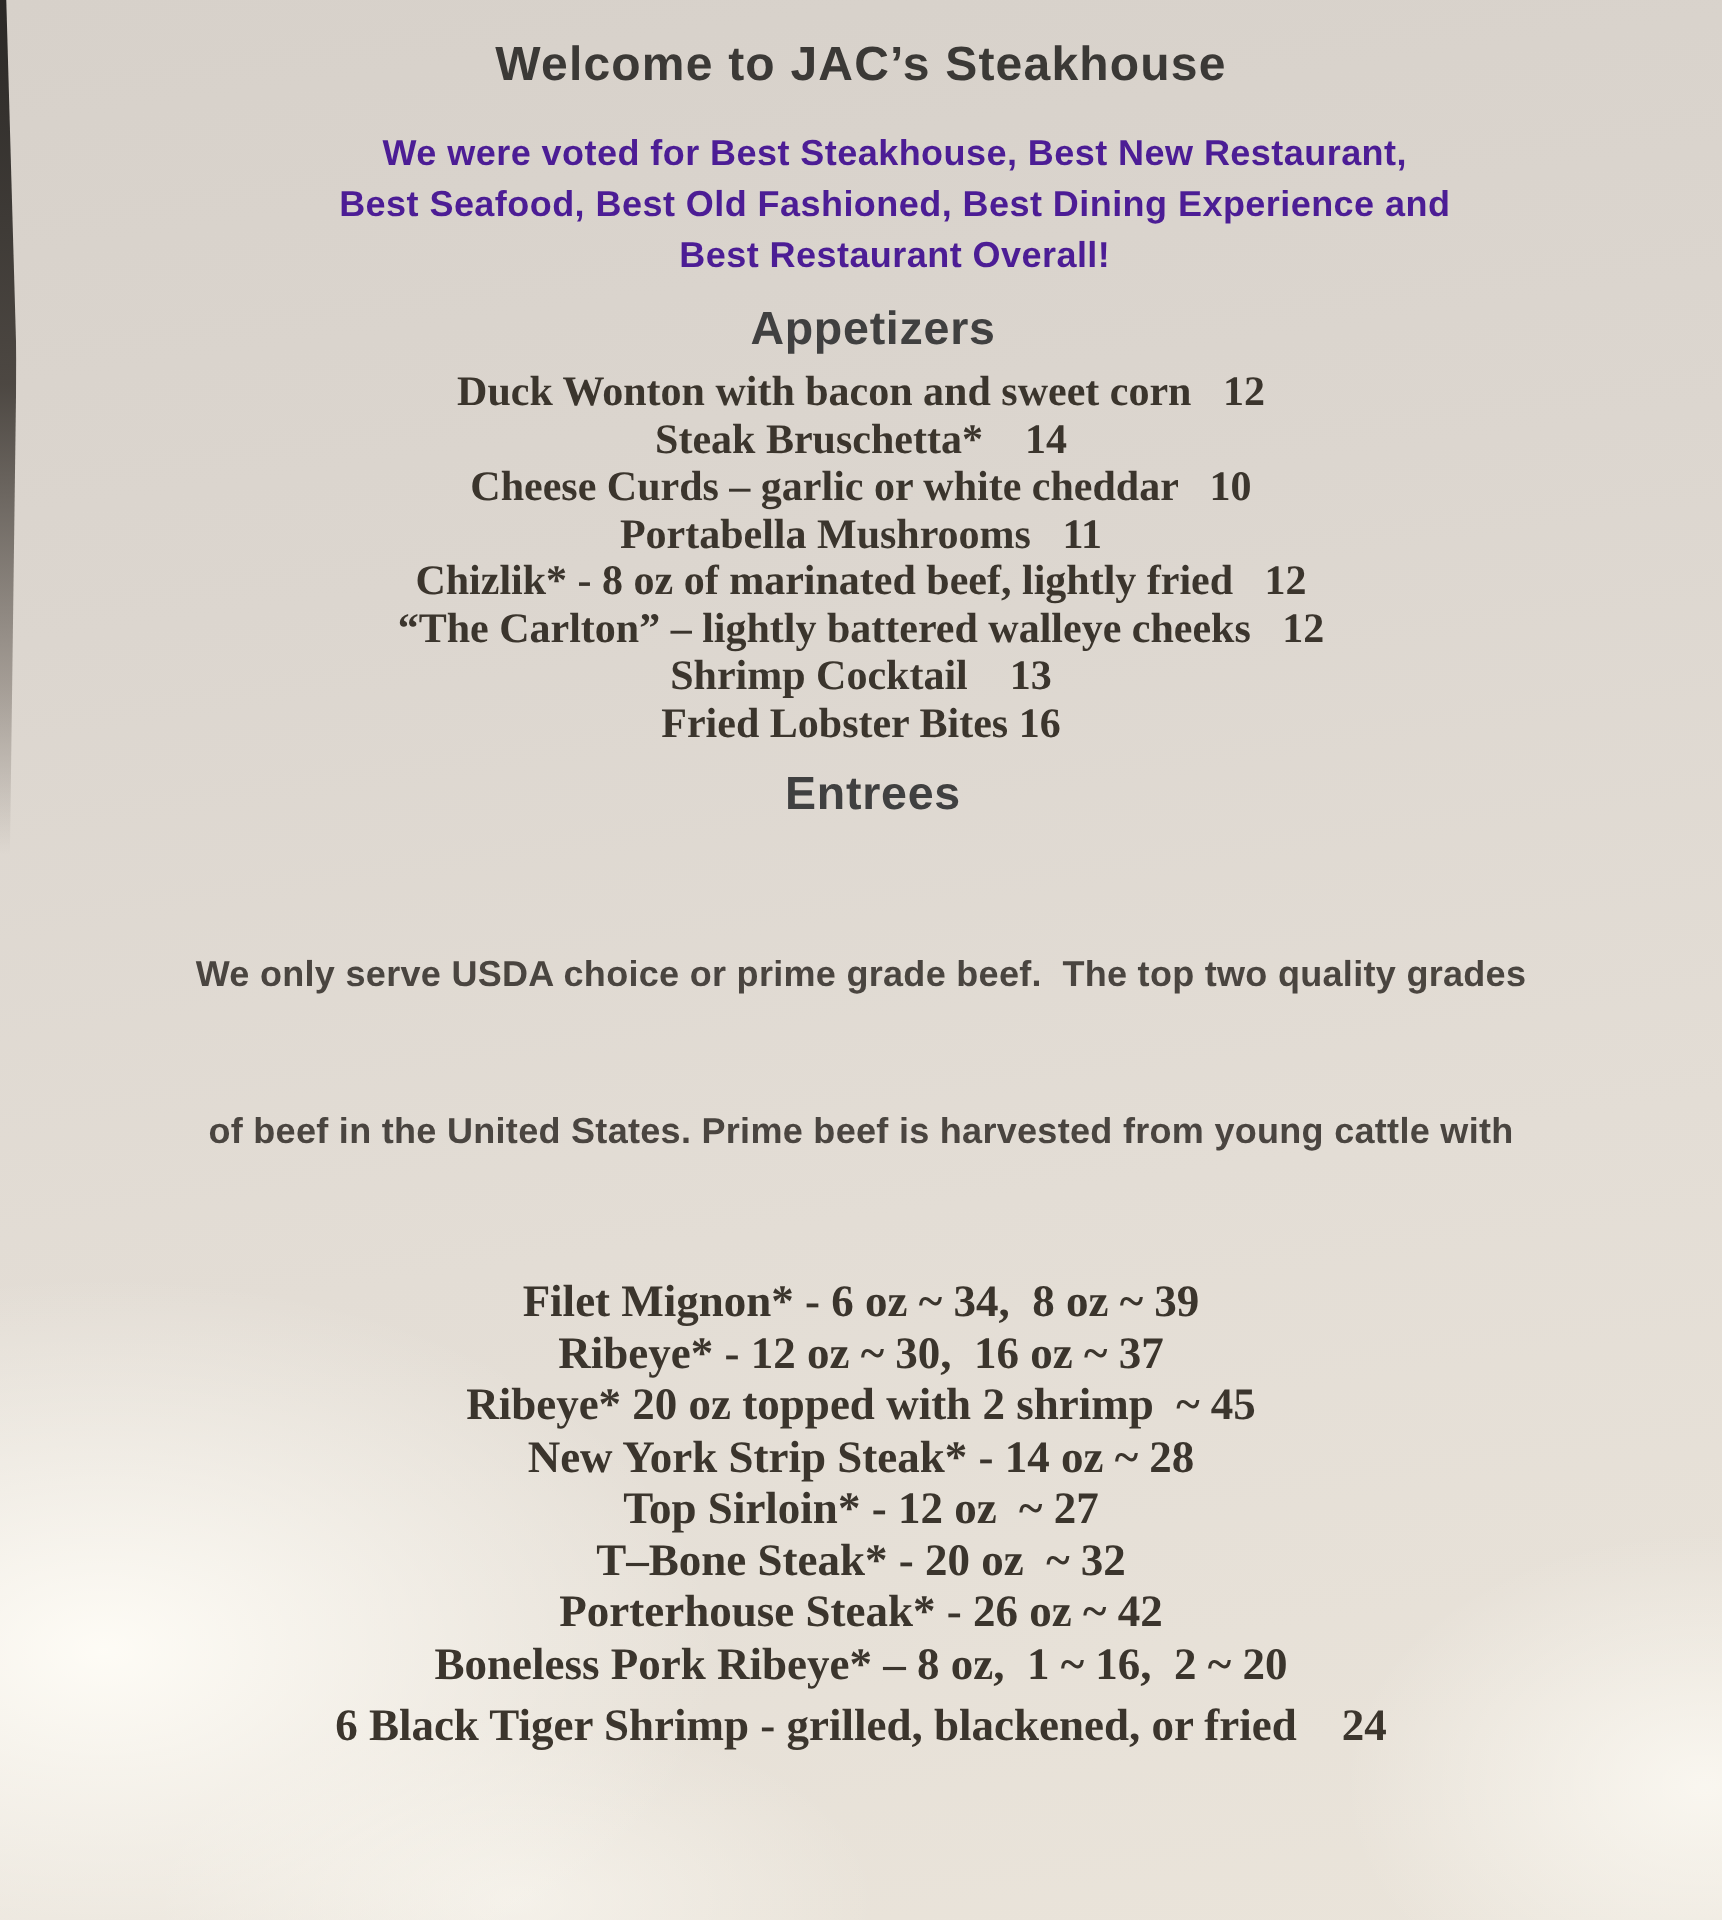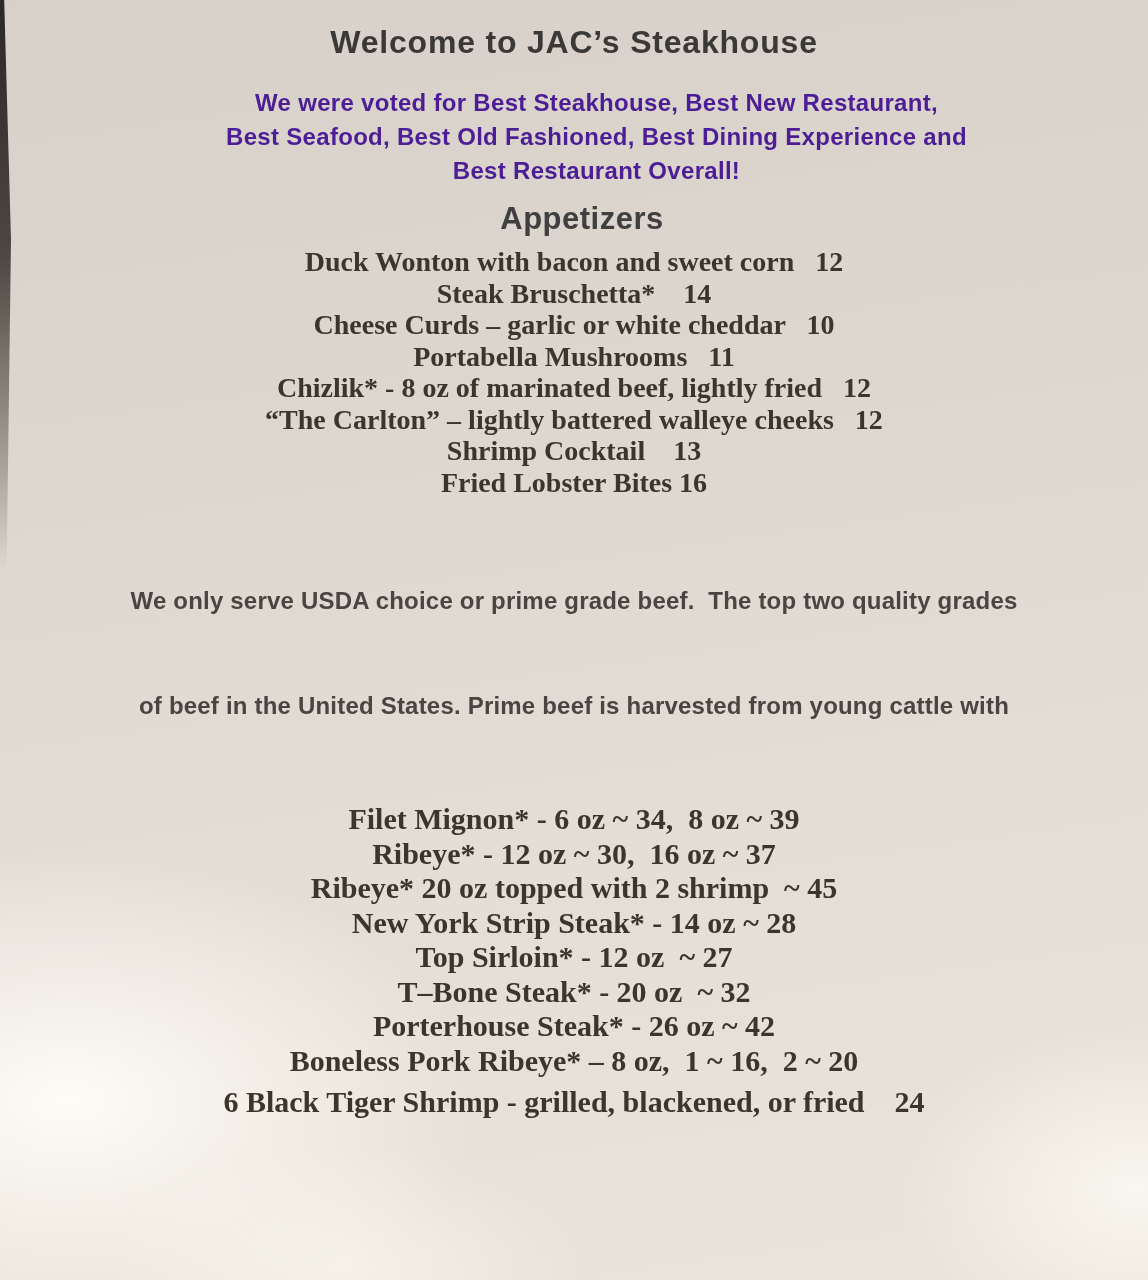--- a/index.html
+++ b/index.html
@@ -120,20 +120,21 @@
     <div class="item">Duck Wonton with bacon and sweet corn   12</div>
     <div class="item">Steak Bruschetta*    14</div>
     <div class="item">Cheese Curds – garlic or white cheddar   10</div>
     <div class="item">Portabella Mushrooms   11</div>
     <div class="item">Chizlik* - 8 oz of marinated beef, lightly fried   12</div>
     <div class="item">“The Carlton” – lightly battered walleye cheeks   12</div>
     <div class="item">Shrimp Cocktail    13</div>
     <div class="item">Fried Lobster Bites 16</div>
   </div>
 
+  <h2 class="section-heading">Entrees</h2>
 
   <div class="note">
     <div>We only serve USDA choice or prime grade beef.  The top two quality grades</div>
     <div>of beef in the United States. Prime beef is harvested from young cattle with</div>
   </div>
 
   <div class="items entree-items">
     <div class="item">Filet Mignon* - 6 oz ~ 34,  8 oz ~ 39</div>
     <div class="item">Ribeye* - 12 oz ~ 30,  16 oz ~ 37</div>
     <div class="item">Ribeye* 20 oz topped with 2 shrimp  ~ 45</div>

